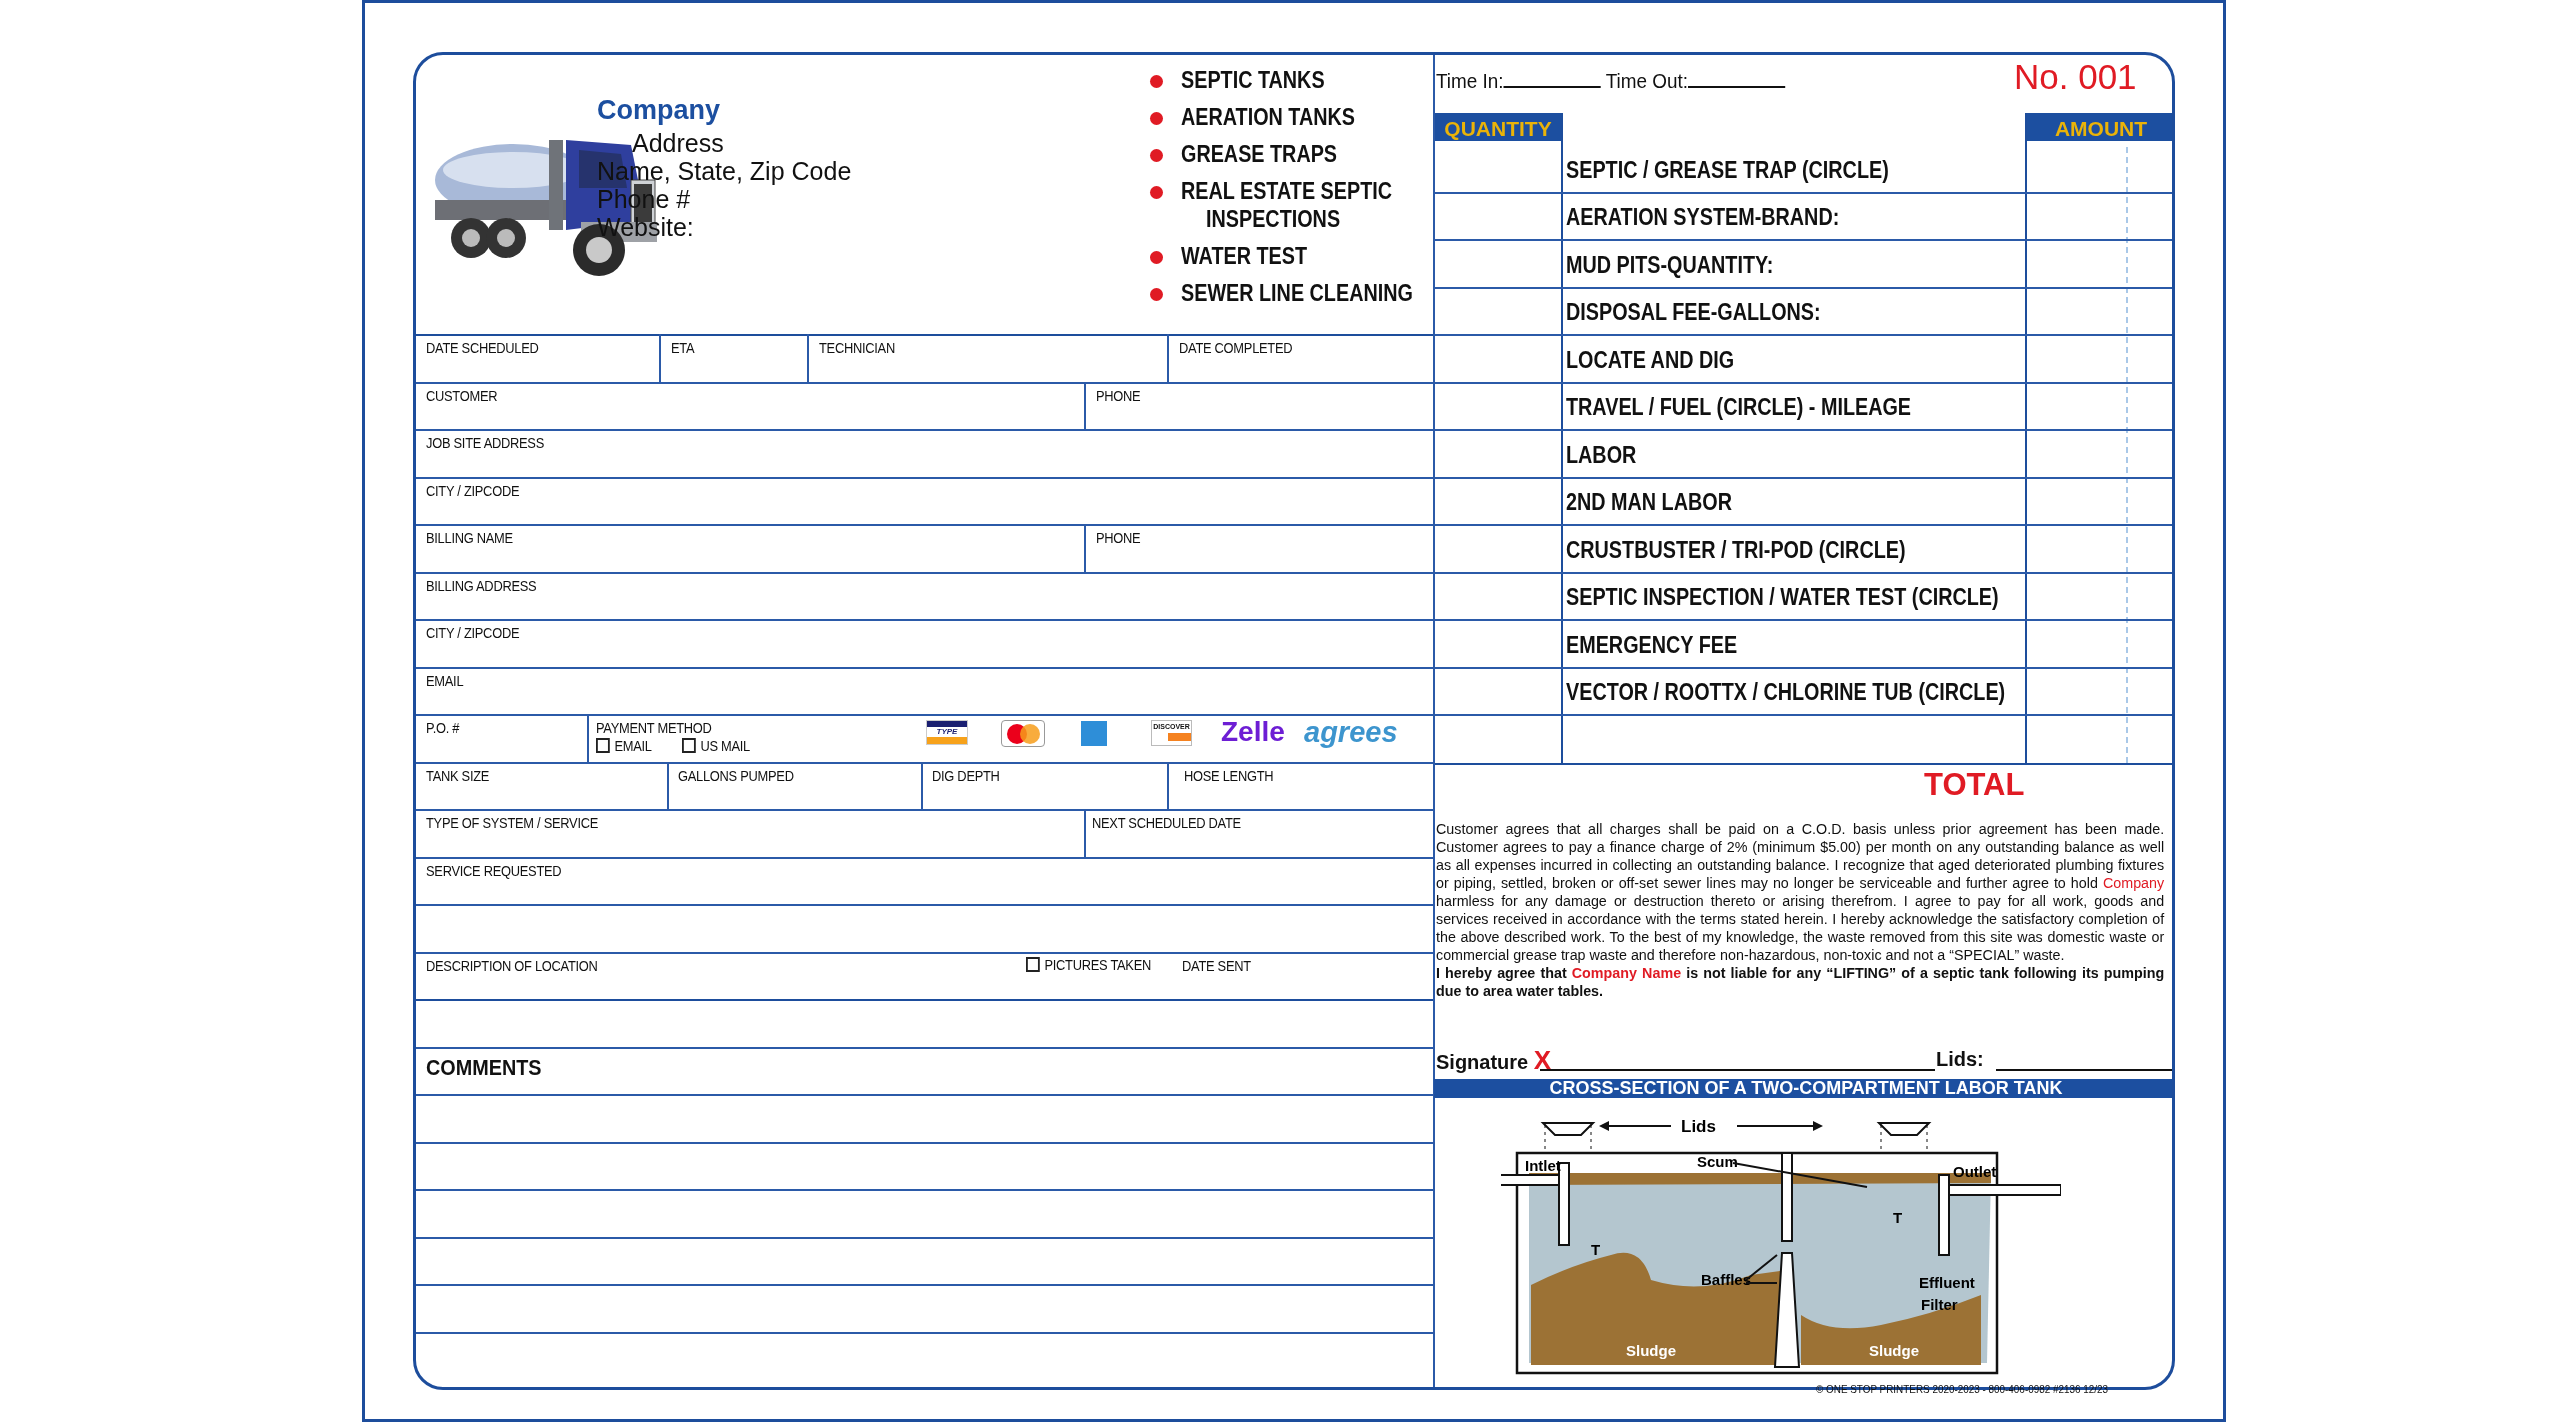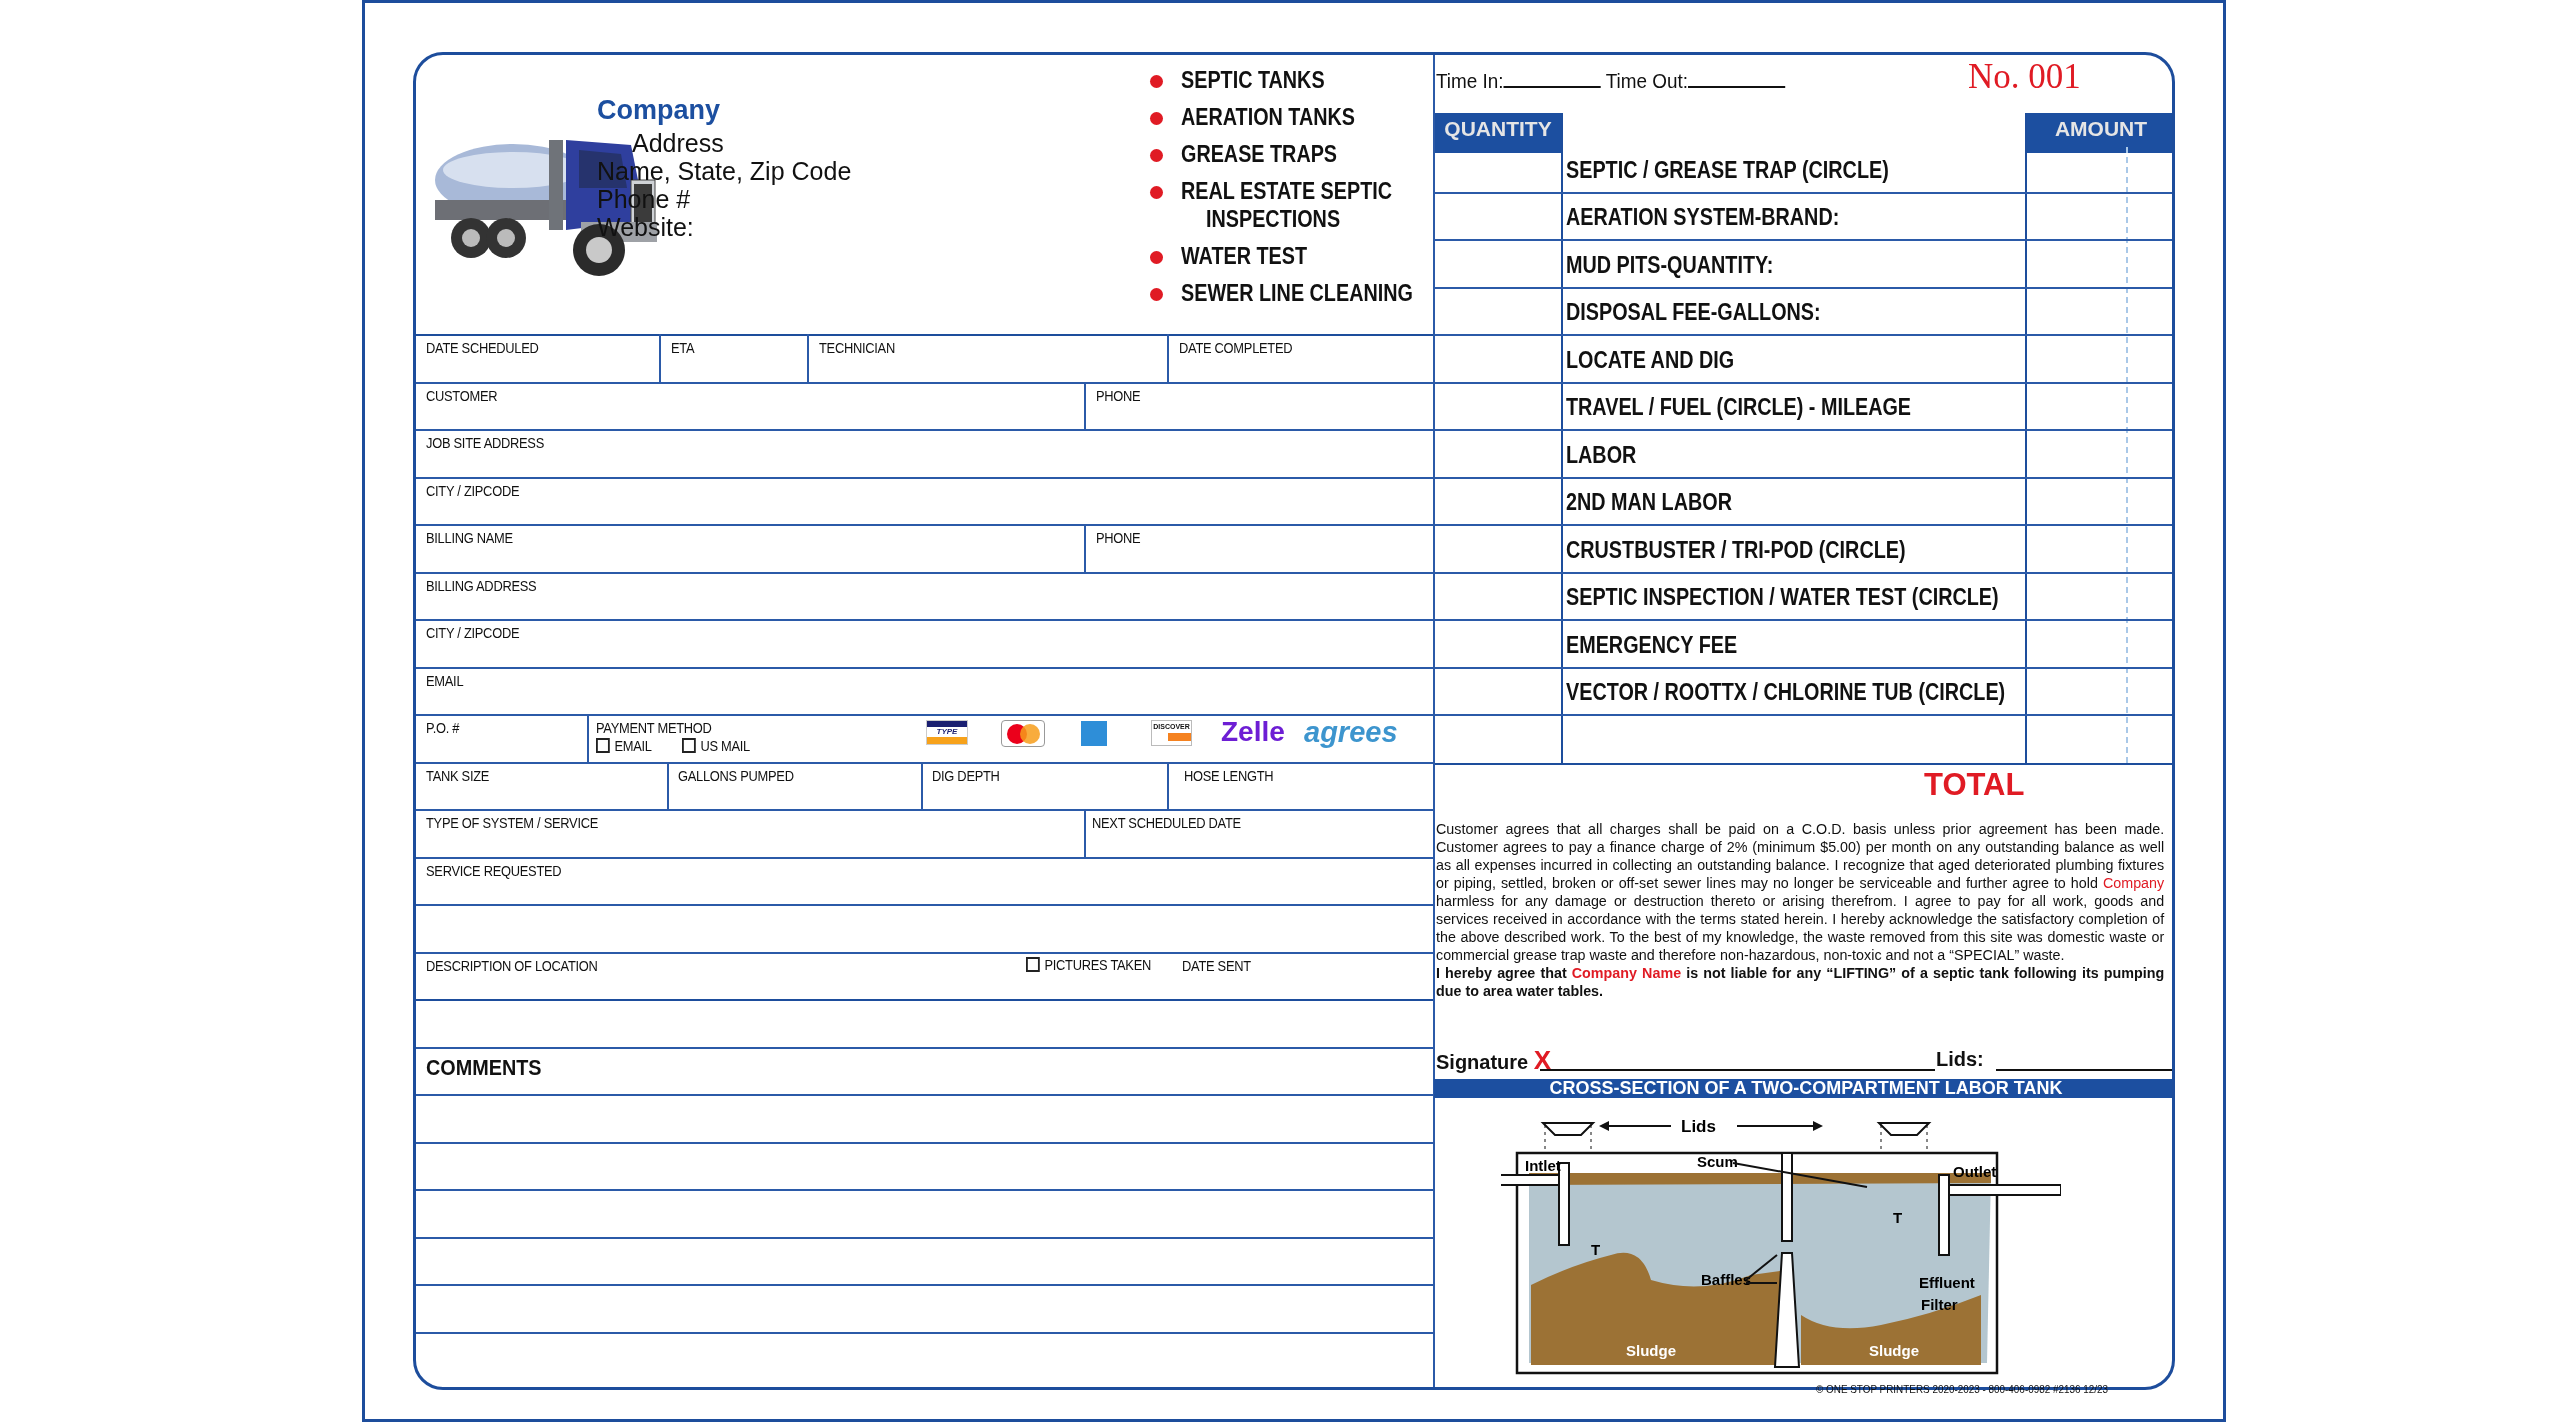--- a/index.html
+++ b/index.html
@@ -9,21 +9,21 @@
   .form { position: absolute; left: 413px; top: 52px; width: 1762px; height: 1338px; border: 3px solid #1d4d9c; border-radius: 30px; background: #fff; overflow: hidden; }
   .abs { position: absolute; }
   .hline { position: absolute; height: 2px; background: #2b5aa8; }
   .vline { position: absolute; width: 2px; background: #2b5aa8; }
   .thick { background: #1d4d9c; }
   .lbl { position: absolute; font-size: 14px; letter-spacing: -0.3px; transform: scaleX(0.92); transform-origin: left top; white-space: nowrap; }
   .company { color: #1c4fa0; font-size: 27px; font-weight: bold; }
   .addr { font-size: 25px; line-height: 28px; }
   .svc { position: absolute; font-size: 23px; font-weight: bold; transform: scaleX(0.86); transform-origin: left top; white-space: nowrap; }
   .dot { position: absolute; width: 13px; height: 13px; border-radius: 50%; background: #e01b24; }
-  .th { position: absolute; top: 58px; height: 40px; background: #1c4fa0; color: #e5e5e5; font-weight: bold; font-size: 21px; text-align: center; line-height: 32px; }
+  .th { position: absolute; top: 58px; height: 28px; background: #1c4fa0; color: #eab308; font-weight: bold; font-size: 21px; text-align: center; line-height: 32px; }
   .desc { position: absolute; left: 1150px; font-size: 23px; font-weight: bold; transform: scaleX(0.86); transform-origin: left top; white-space: nowrap; }
   .total { color: #e01b24; font-size: 31px; font-weight: bold; }
   .dashv { position: absolute; width: 0; border-left: 2px dashed #a9c8e8; }
   .terms { position: absolute; left: 1020px; top: 765px; width: 728px; font-size: 15.4px; line-height: 18px; text-align: justify; transform: scaleX(0.93); transform-origin: left top; width: 783px; }
   .red { color: #e01b24; }
   .sig { position: absolute; font-size: 20px; font-weight: bold; }
   .tankhead { position: absolute; left: 1018px; top: 1024px; width: 744px; height: 19px; background: #1c4fa0; color: #fff; font-weight: bold; font-size: 18px; text-align: center; line-height: 19px; }
   .cb { display: inline-block; width: 15px; height: 15px; border: 2px solid #222; vertical-align: -2px; margin-right: 5px; }
   .comments { font-size: 22px; font-weight: bold; transform: scaleX(0.9); transform-origin: left top; }
   .footer { position: absolute; left: 1816px; top: 1383px; font-size: 11px; transform: scaleX(0.9); transform-origin: left top; white-space: nowrap; }
@@ -190,21 +190,21 @@
   <div class="lbl" style="left:610px; top:902px;"><span class="cb"></span><span>PICTURES TAKEN</span></div>
   <div class="lbl" style="left:766px; top:903px;">DATE SENT</div>
   <div class="abs" style="left:2px; top:920px; width:1014px; height:72px;"></div>
 
   <div class="abs comments" style="left:10px; top:1000px;">COMMENTS</div>
   <div class="abs" style="left:2px; top:1040px; width:1014px; height:290px;"></div>
 
   <div class="abs timein" style="left:1020px; top:14px;"><span>Time In:</span><span style="display:inline-block; width:108px; border-bottom:2px solid #111;"></span> <span>Time Out:</span><span style="display:inline-block; width:108px; border-bottom:2px solid #111;"></span></div>
   <div class="abs" style="left:1093px; top:12px; width:108px; height:26px;"></div>
   <div class="abs" style="left:1290px; top:12px; width:108px; height:26px;"></div>
-  <div class="abs no" style="left:1552px; top:2px;font-family:Liberation Serif, serif;">No. 001</div>
+  <div class="abs no" style="left:1598px; top:2px;">No. 001</div>
 
   <div class="th" style="left:1019px; width:126px;">QUANTITY</div>
   <div class="th" style="left:1611px; width:148px;">AMOUNT</div>
 
   <div class="vline thick" style="left:1145px; top:58px; height:652px;"></div>
   <div class="vline thick" style="left:1609px; top:58px; height:652px;"></div>
   <div class="dashv" style="left:1710px; top:92px; height:616px;"></div>
 
   <div class="hline" style="left:1019px; top:137px; width:743px;"></div>
   <div class="hline" style="left:1019px; top:184px; width:743px;"></div>

